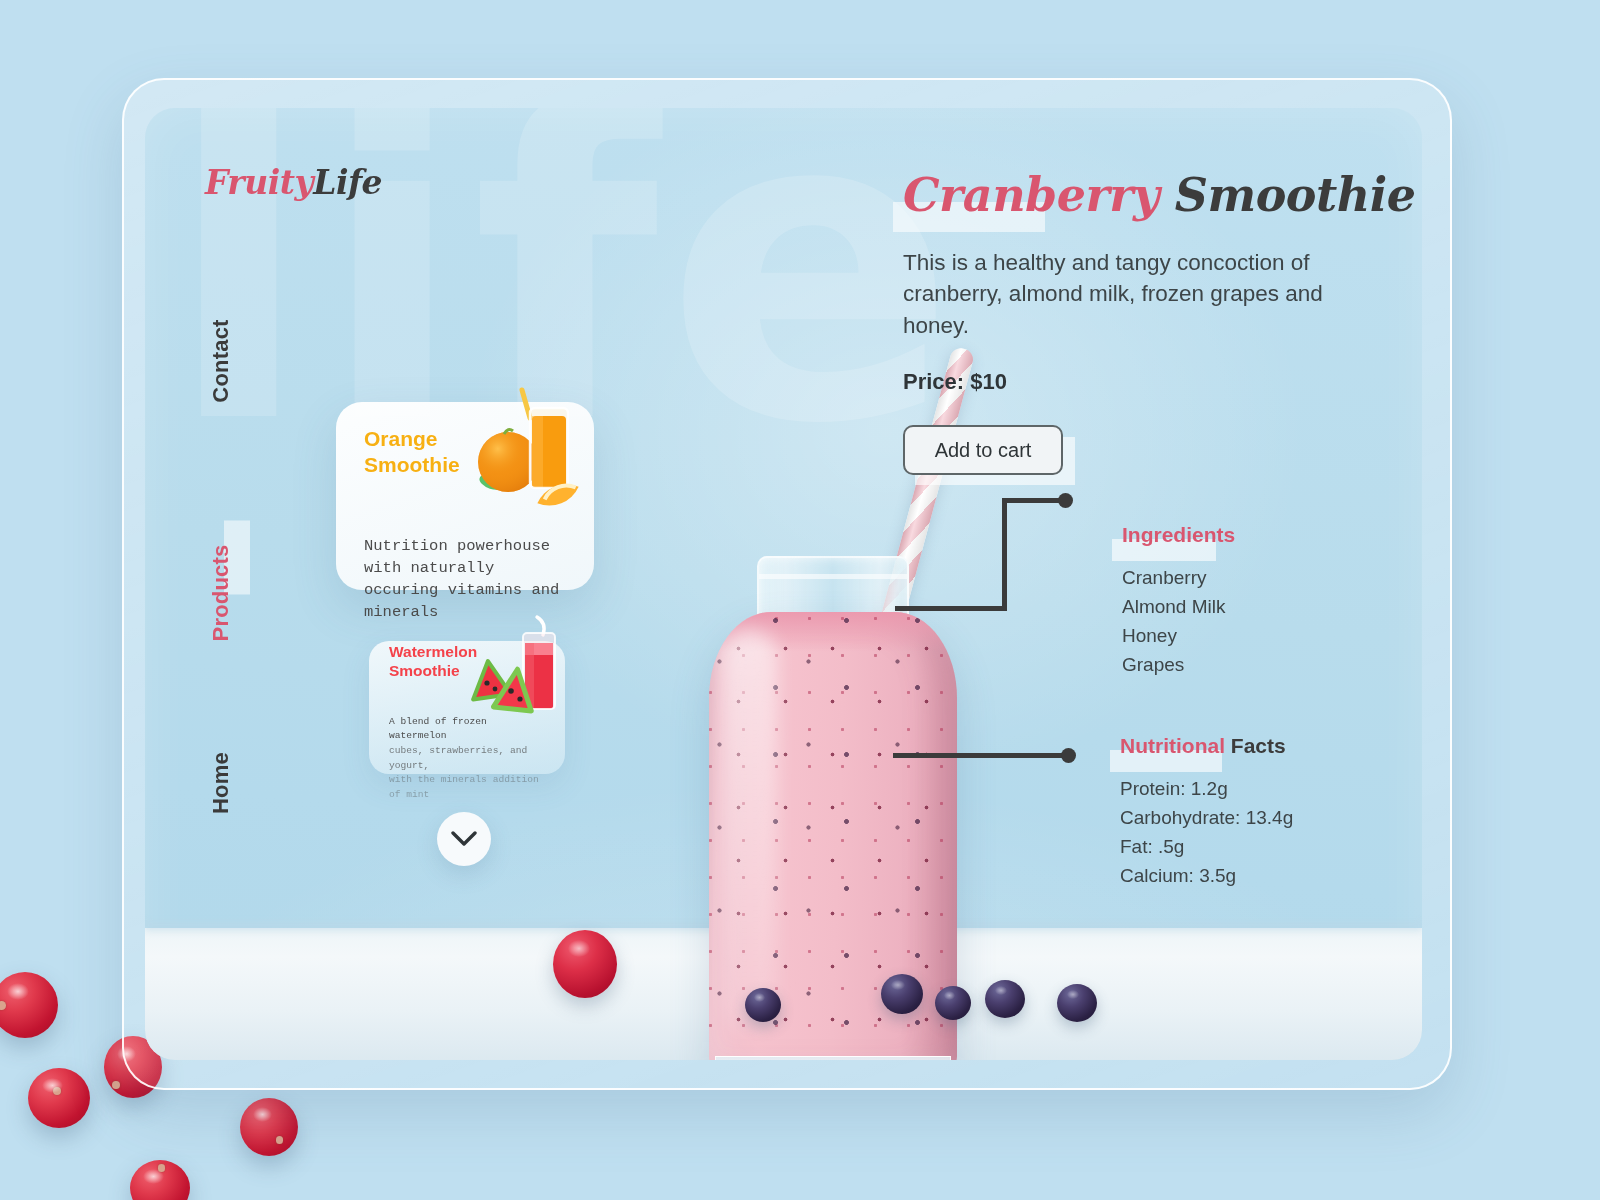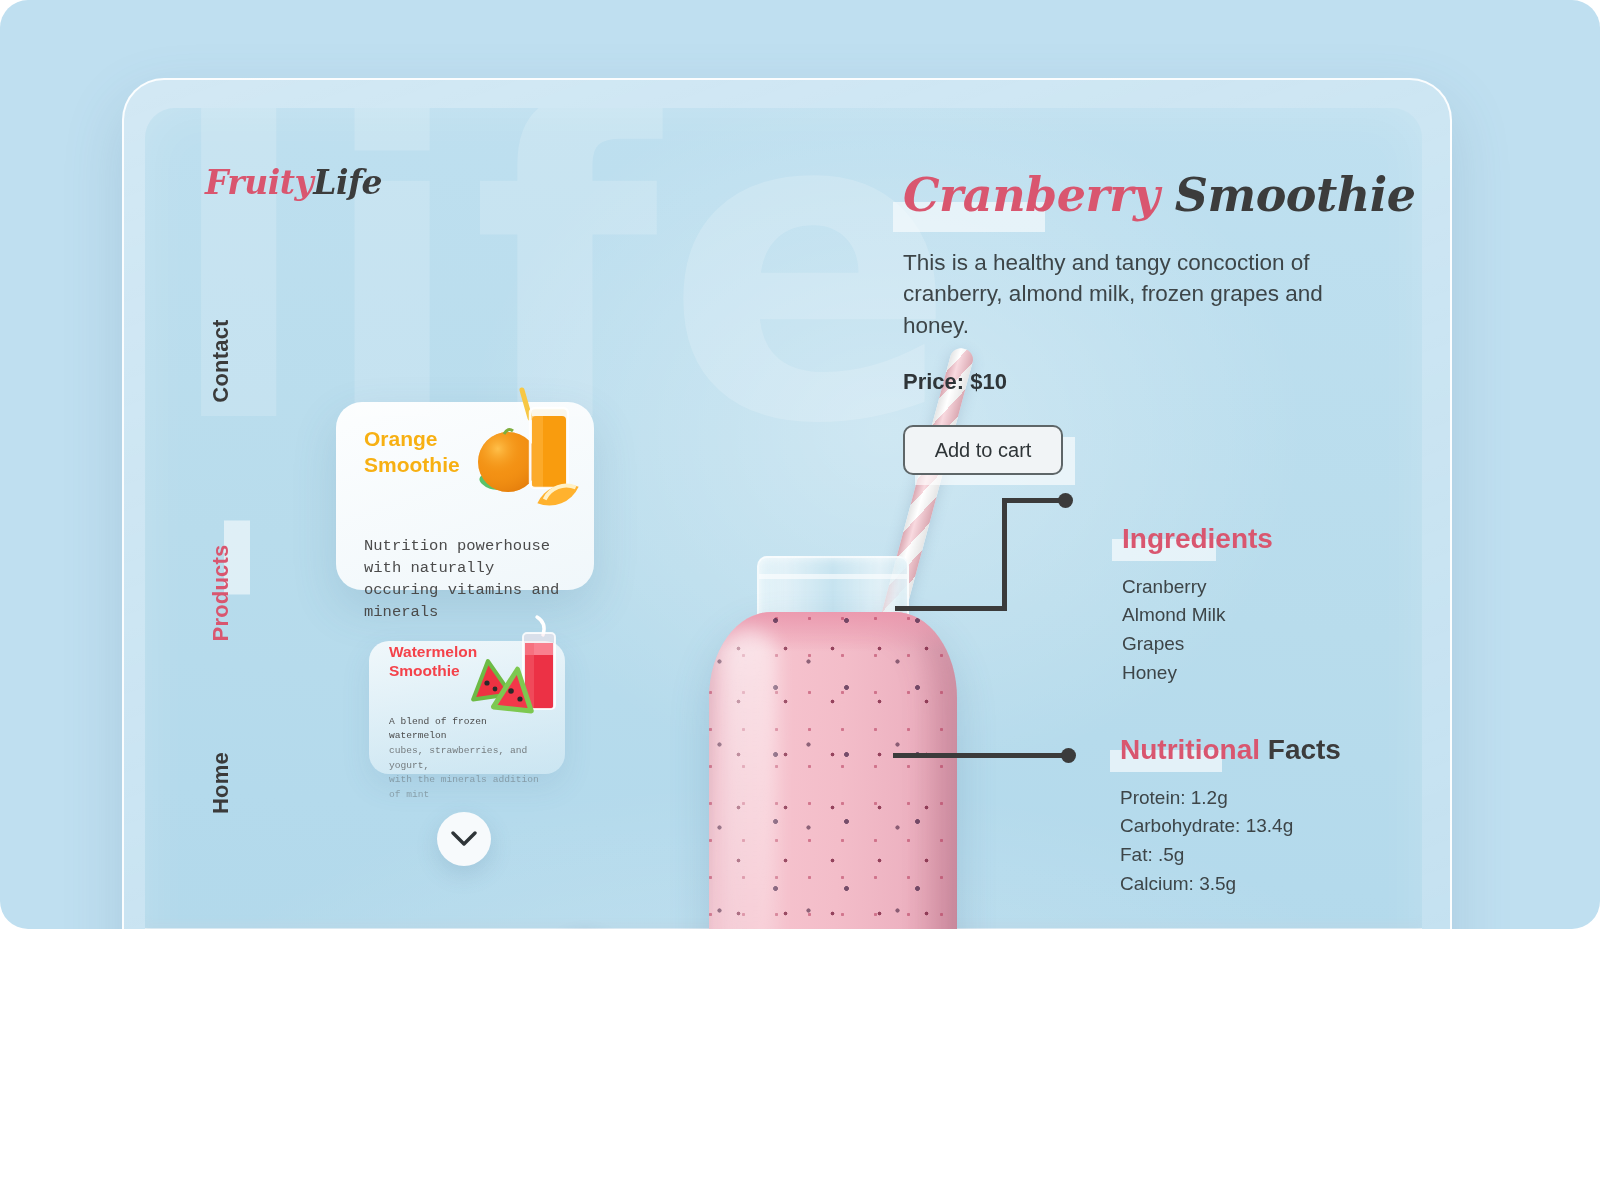--- a/index.html
+++ b/index.html
@@ -5,24 +5,23 @@
   * { box-sizing: border-box; margin: 0; padding: 0; }
   html, body {
     width: 1600px; height: 1200px;
     overflow: hidden;
     font-family: "Liberation Sans", sans-serif;
   }
 
   
   .page {
     position: relative;
-    width: 1600px; height: 929px;
+    width: 1600px; height: 1200px;
     background: #bfdff0;
     overflow: hidden;
-    border-radius: 28px;
   }
 
   
   .cranberry {
     position: absolute;
     border-radius: 50%;
     background: radial-gradient(circle at 33% 28%, #ef5f6d 0%, #e0394c 32%, #c21430 68%, #9e0c26 100%);
     box-shadow: 0 10px 22px rgba(60,90,120,0.28);
   }
   .cranberry::after {
@@ -374,21 +373,21 @@
     cursor: pointer;
   }
 
   
   .callout { position: absolute; width: 400px; }
   .callout-ingredients { left: 1122px; top: 522px; }
   .callout-nutrition   { left: 1120px; top: 733px; }
 
   .callout-head {
     position: relative;
-    font-size: 28px;
+    font-size: 21px;
     font-weight: 700;
     white-space: nowrap;
     line-height: 1.2;
   }
   .callout-head .hl {
     position: absolute;
     left: -10px; top: 17px;
     height: 22px;
     background: rgba(255,255,255,0.62);
     z-index: 0;
@@ -568,22 +567,22 @@
   </div>
 
   <section class="callout callout-ingredients">
     <h2 class="callout-head">
       <span class="hl"></span>
       <span class="tx head-accent">Ingredients</span><span class="tx head-dark"></span>
     </h2>
     <ul class="callout-list">
       <li>Cranberry</li>
       <li>Almond Milk</li>
+      <li>Honey</li>
       <li>Grapes</li>
-      <li>Honey</li>
     </ul>
   </section>
 
   <section class="callout callout-nutrition">
     <h2 class="callout-head">
       <span class="hl"></span>
       <span class="tx head-accent">Nutritional</span><span class="tx head-dark"> Facts</span>
     </h2>
     <ul class="callout-list">
       <li>Protein: 1.2g</li>

